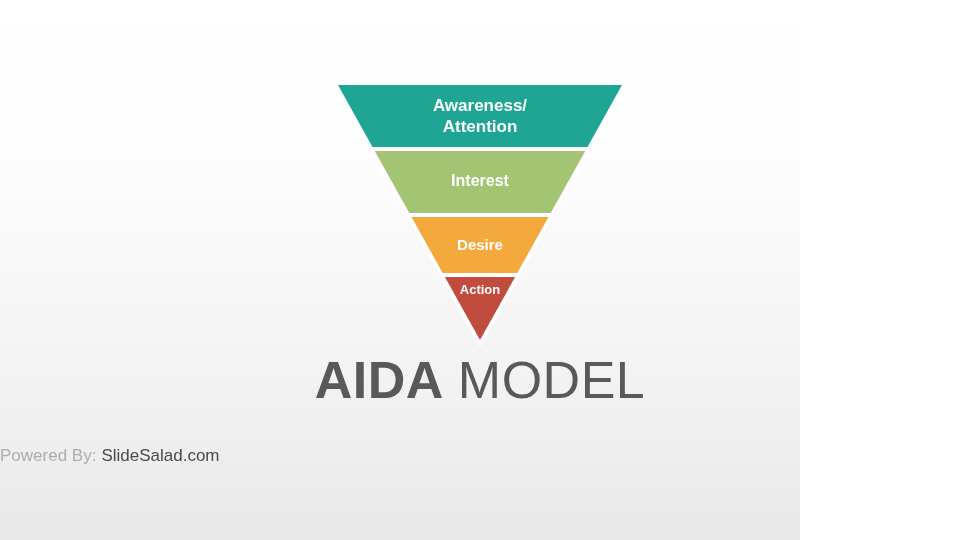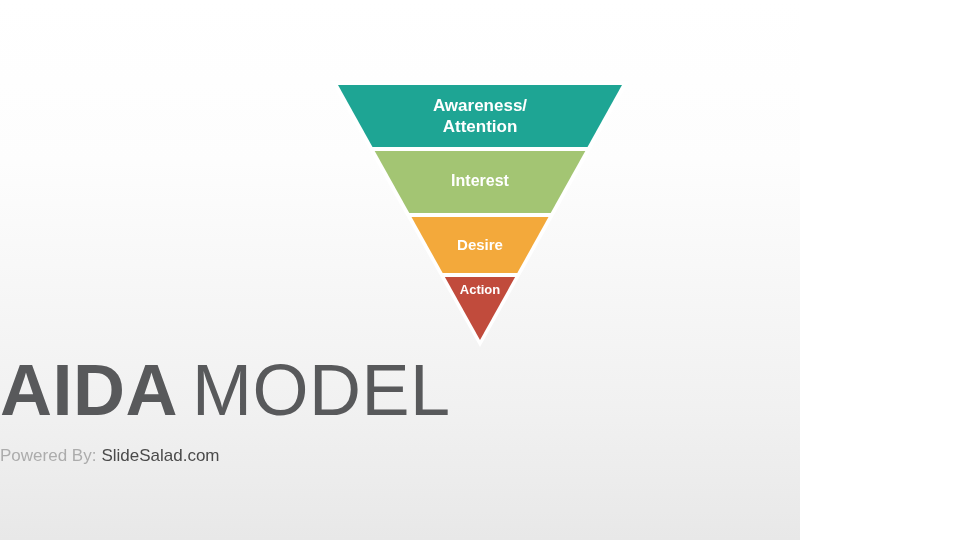--- a/index.html
+++ b/index.html
@@ -28,21 +28,22 @@
   }
   .t17 { font-size: 17px; }
   .t16 { font-size: 16px; }
   .t15 { font-size: 15px; }
   .t13 { font-size: 13px; }
   .title {
     position: absolute;
     top: 354px;
     left: 0;
     width: 960px;
-    font-size: 72px;
+    text-align: center;
+    font-size: 52px;
     line-height: 1;
     color: #58595b;
     letter-spacing: 0.5px;
     white-space: nowrap;
   }
   .title .bold {
     font-weight: bold;
     margin-right: 14px;
   }
   .title .light {

